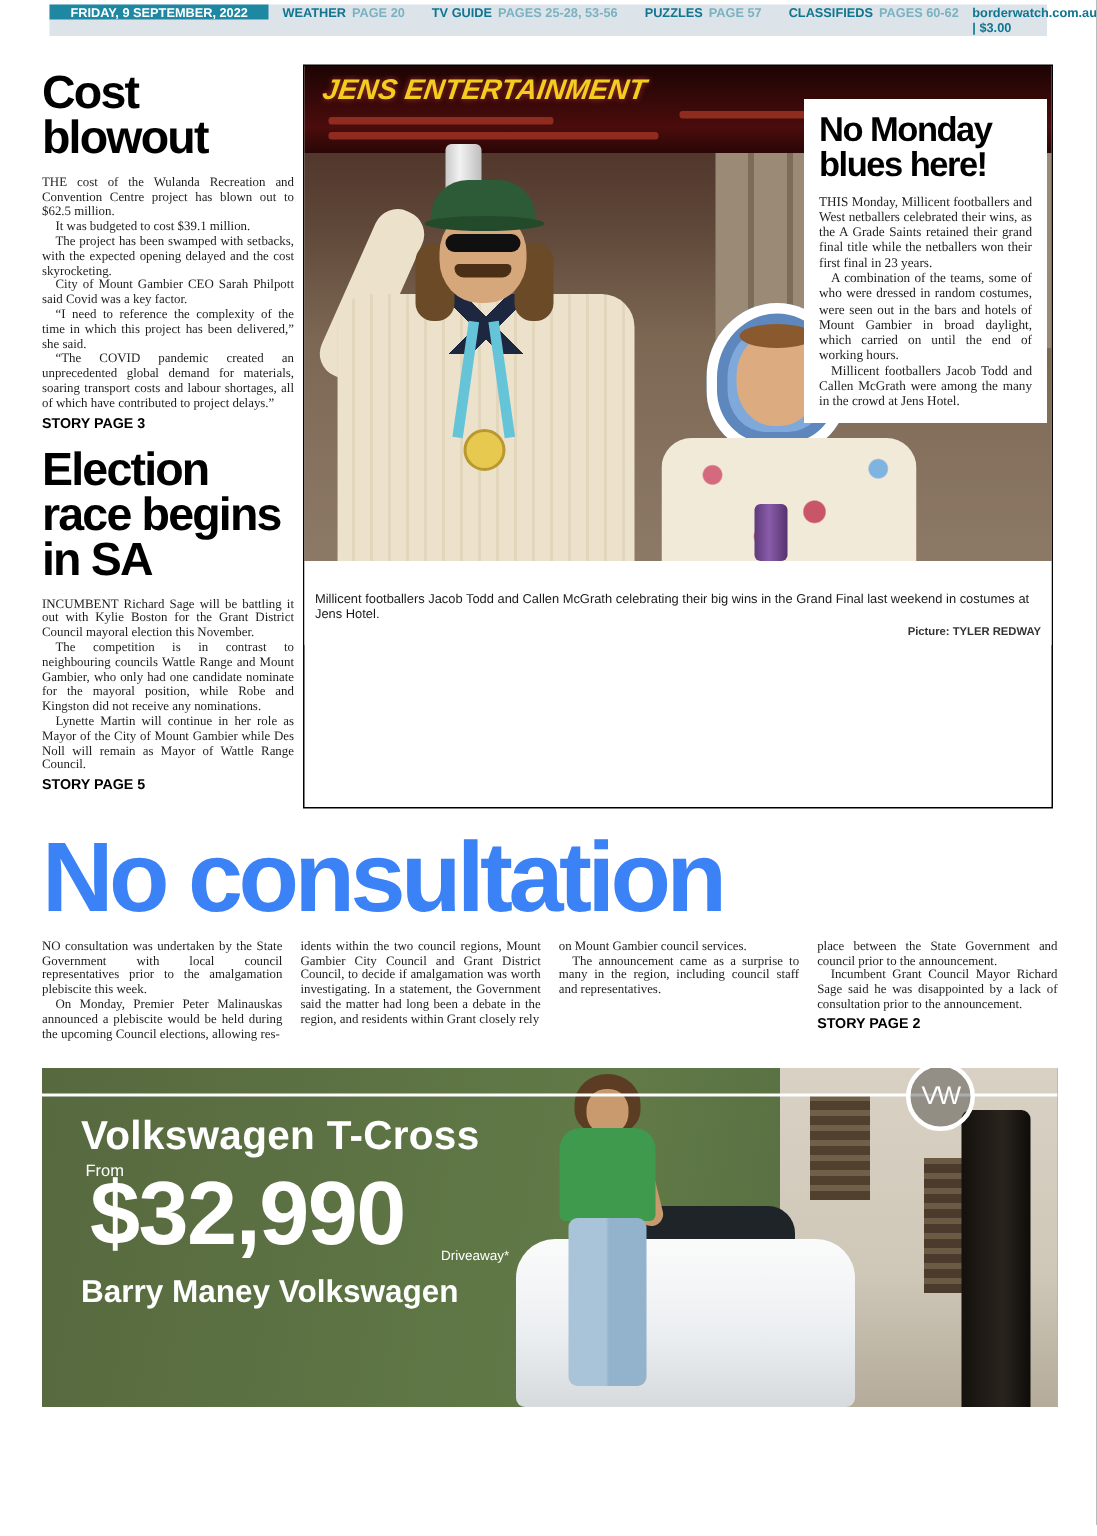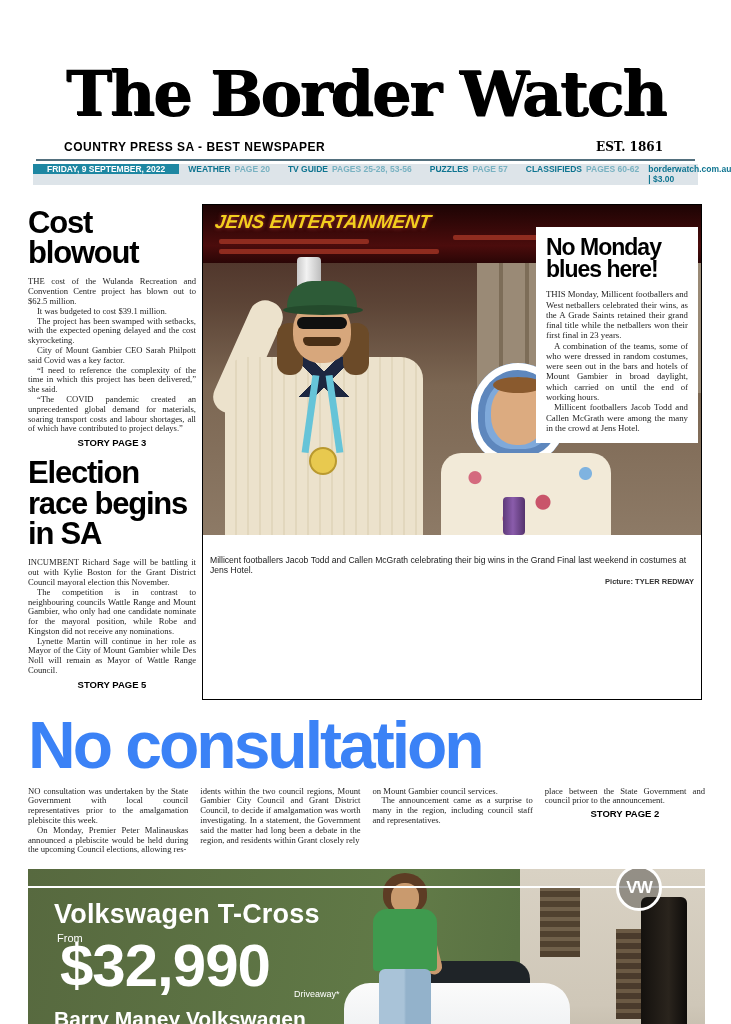--- a/index.html
+++ b/index.html
@@ -42,21 +42,21 @@
   .left-col { width:174px; padding-right:6px; }
   h2.headline {
     font-size:31px; font-weight:900; letter-spacing:-1.2px;
     line-height:.98; color:#000; margin:4px 0 9px 0;
   }
   .body-text {
     font-family:"Liberation Serif", serif; font-size:8.6px; line-height:1.14;
     text-align:justify; color:#1d1d1d;
   }
   .body-text.ind { text-indent:9px; }
-  .story-ref { font-size:9.5px; font-weight:bold; text-align:center; margin:3px 0 10px 0; color:#000; }
+  .story-ref { font-size:9.5px; font-weight:bold; text-align:left; margin:3px 0 10px 0; color:#000; }
   
   .photo-block { width:500px; border:1px solid #000; background:#fff; }
   .photo { position:relative; width:498px; height:330px; overflow:hidden;
     background:linear-gradient(180deg,#42251f 0%,#5c4436 30%,#7c6753 55%,#8d7a66 100%); }
   .sign { position:absolute; left:0; top:0; width:100%; height:58px;
     background:linear-gradient(180deg,#1d0404 0%,#4b0c0c 70%,#2a0606 100%); }
   .sign-text { position:absolute; left:12px; top:6px; width:70%;
     font-style:italic; font-weight:900; font-size:19px; color:#f2cf1e;
     transform:skewX(-8deg); white-space:nowrap; overflow:hidden;
     text-shadow:0 0 4px #a33; }
@@ -153,45 +153,37 @@
     background:#5d3c24; border-radius:50% 50% 40% 40%; }
   .w-face { position:absolute; left:36px; top:10px; width:28px; height:30px;
     background:#c99a6e; border-radius:46%; }
   .w-top { position:absolute; left:18px; top:36px; width:64px; height:62px;
     background:#3f9a4e; border-radius:14px 14px 4px 4px; }
   .w-arm { position:absolute; left:66px; top:44px; width:16px; height:58px;
     background:#c99a6e; border-radius:8px; transform:rotate(-14deg); }
   .w-jeans { position:absolute; left:24px; top:96px; width:52px; height:112px;
     background:linear-gradient(90deg,#a9c3d8 48%,#93b2cb 52%); border-radius:6px; }
   .ad-line { position:absolute; left:0; top:17px; width:100%; height:2px; background:#fff; }
-  .vw-logo { position:absolute; left:588px; top:-4px; width:46px; height:46px;
+  .vw-logo { position:absolute; left:576px; top:-4px; width:46px; height:46px;
     border:3px solid #fff; border-radius:50%; background:rgba(20,20,20,.35);
     display:flex; align-items:center; justify-content:center;
-    color:#fff; font-weight:bold; font-size:17px; letter-spacing:-1px; }
+    color:#fff; font-weight:normal; font-size:17px; letter-spacing:-1px; }
   .ad-product { position:absolute; left:26px; top:30px; font-size:27px; font-weight:bold;
     color:#fff; letter-spacing:.2px; }
   .ad-from { position:absolute; left:29px; top:63px; font-size:11px; color:#fff; }
   .ad-price { position:absolute; left:32px; top:62px; font-size:60px; font-weight:bold;
     color:#fff; letter-spacing:-1px; }
   .ad-driveaway { position:absolute; left:266px; top:120px; font-size:9px; font-weight:normal; color:#fff; }
   .ad-dealer { position:absolute; left:26px; top:138px; font-size:21px; font-weight:bold; color:#fff; }
 </style>
 </head>
 <body>
 
 <div class="page">
 
-  <header class="masthead">
-    <h1 class="paper-title">The Border Watch</h1>
-    <div class="masthead-row">
-      <span class="tagline">COUNTRY PRESS SA - BEST NEWSPAPER</span>
-      <span class="est">EST. 1861</span>
-    </div>
-    <div class="masthead-rule"></div>
-  </header>
 
   <nav class="infobar">
     <span class="date-box">FRIDAY, 9 SEPTEMBER, 2022</span>
     <span class="nav-item">
       <b>WEATHER</b>
       <i>PAGE 20</i>
     </span>
     <span class="nav-item">
       <b>TV GUIDE</b>
       <i>PAGES 25-28, 53-56</i>
@@ -281,20 +273,21 @@
     </div>
     <div class="col">
       <p class="body-text">idents within the two council regions, Mount Gambier City Council and Grant District Council, to decide if amalgamation was worth investigating. In a statement, the Government said the matter had long been a debate in the region, and residents within Grant closely rely</p>
     </div>
     <div class="col">
       <p class="body-text">on Mount Gambier council services.</p>
       <p class="body-text ind">The announcement came as a surprise to many in the region, including council staff and representatives.</p>
     </div>
     <div class="col">
       <p class="body-text">place between the State Government and council prior to the announcement.</p>
+      <p class="body-text ind">Incumbent Grant Council Mayor Richard Sage said he was disappointed by a lack of consultation prior to the announcement.</p>
       <p class="story-ref">STORY PAGE 2</p>
     </div>
   </div>
 
   <div class="ad">
     <div class="ad-street"></div>
 
     <div class="ad-pole"></div>
     <div class="ad-car">
       <div class="car-glass"></div>

